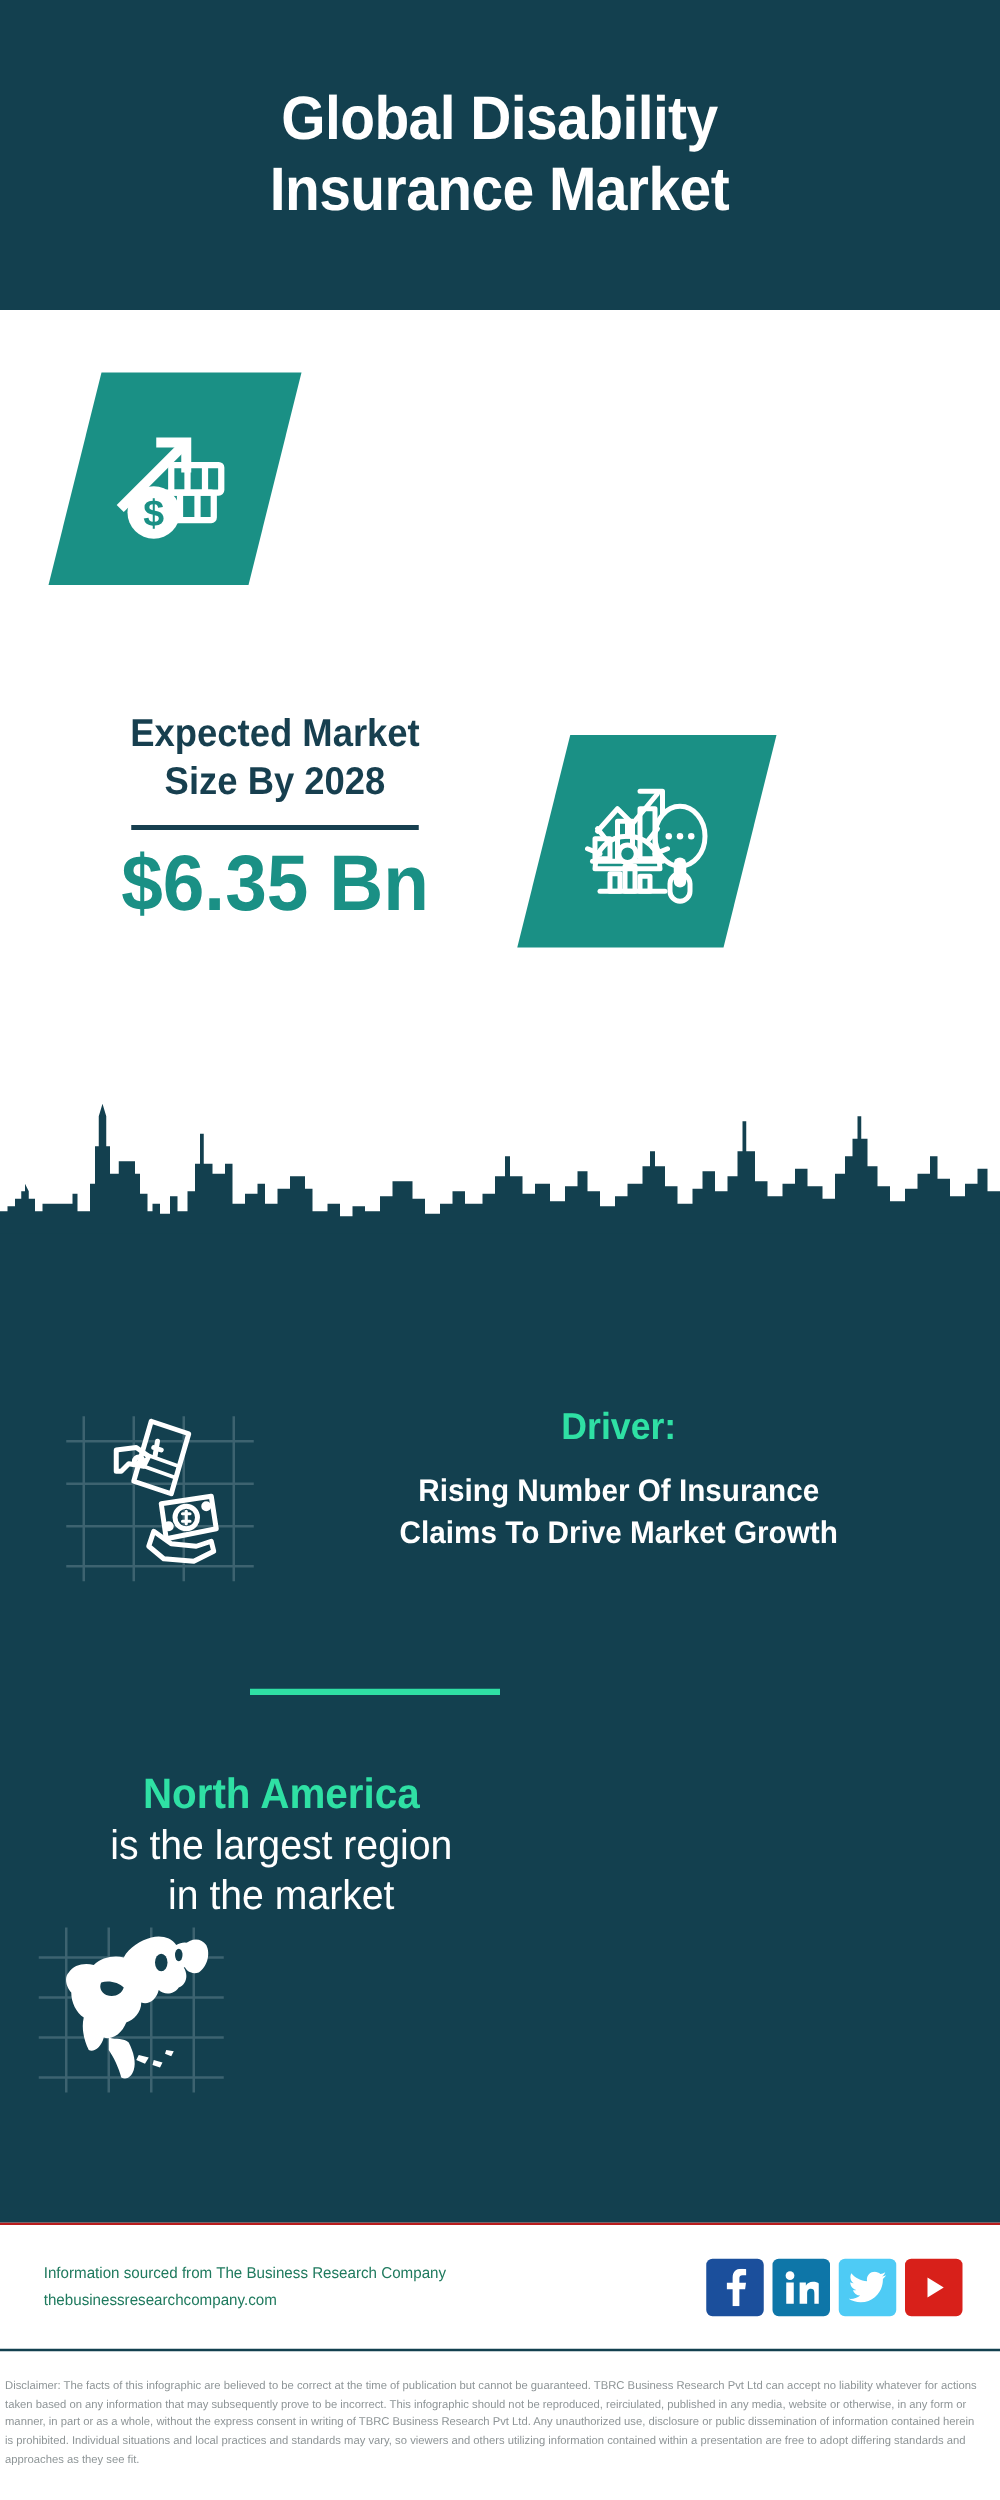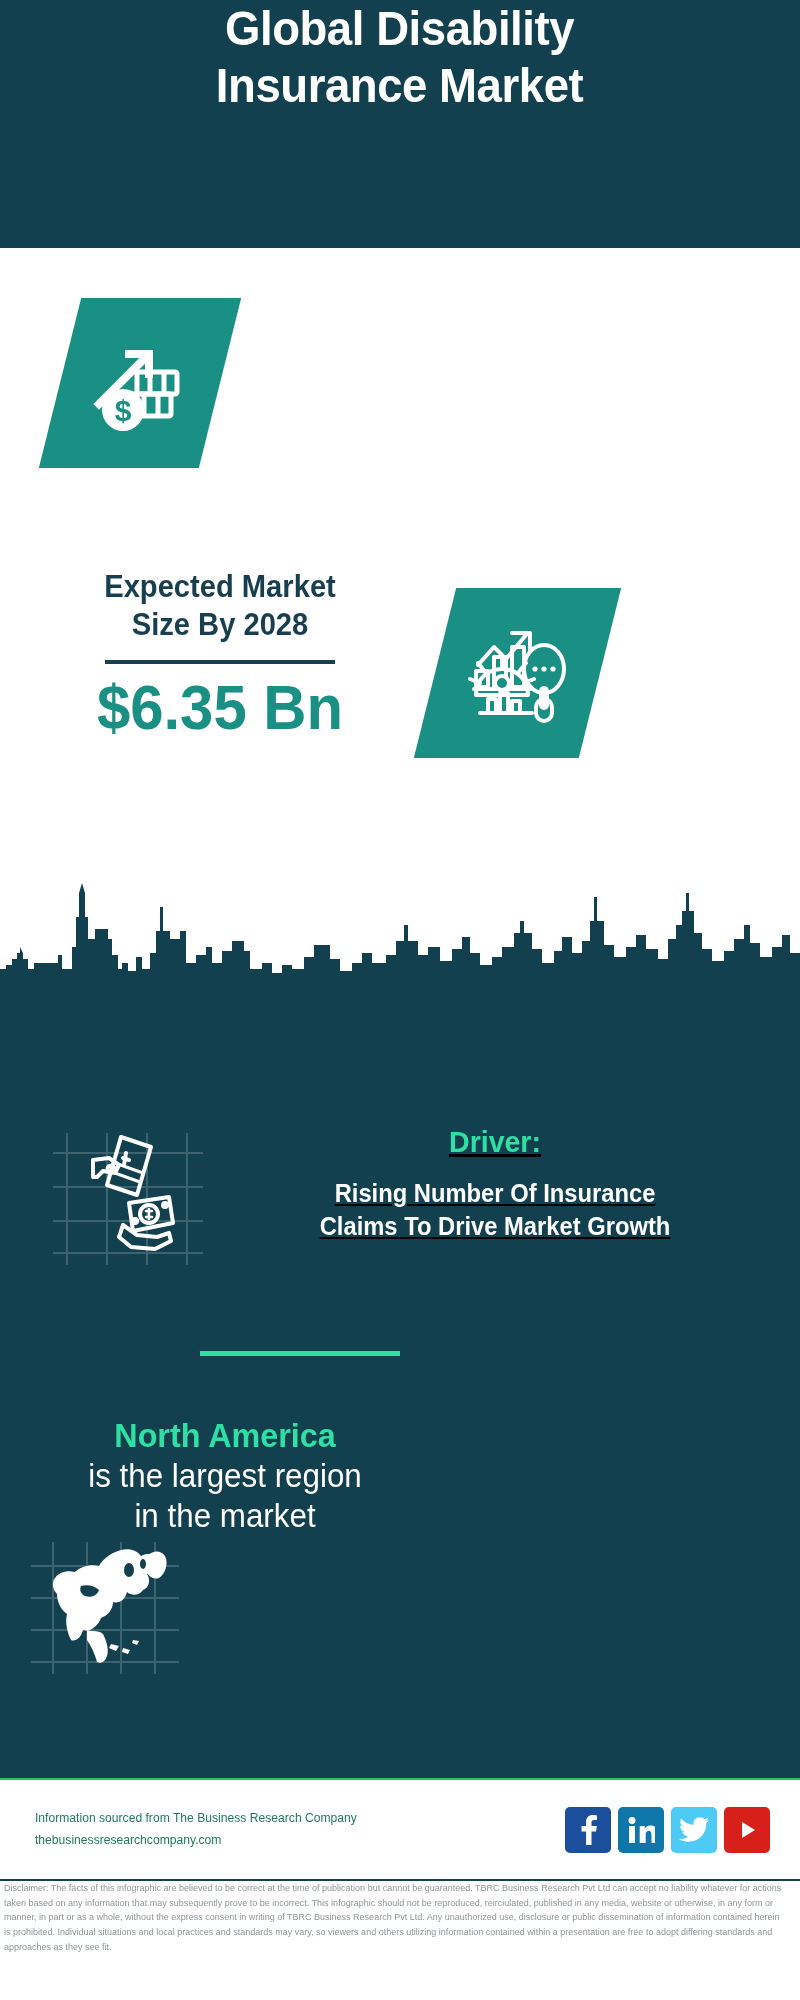--- a/index.html
+++ b/index.html
@@ -10,21 +10,21 @@
     font-family:"Liberation Sans", sans-serif;
     overflow:hidden;
     position:relative;
   }
 
   
   .header {
     background:#13404f;
     height:248px;
     display:flex;
-    align-items:flex-start;
+    align-items:center;
     justify-content:center;
     padding:0 40px;
   }
   .header h1 {
     color:#ffffff;
     font-size:49px;
     font-weight:bold;
     line-height:1.16;
     text-align:center;
     letter-spacing:-0.5px;
@@ -86,21 +86,21 @@
   }
   .skyline {
     position:absolute;
     left:0; top:-108px;
     width:800px; height:110px;
     display:block;
   }
 
   .driver-block {
     position:absolute; left:0; top:140px; width:800px;
-    display:flex; align-items:flex-start;text-decoration:underline;
+    display:flex; align-items:flex-start;
   }
   .driver-icon { margin-left:45px; width:160px; height:150px; }
   .driver-text { margin-left:20px; width:540px; text-align:center; }
   .driver-head {
     color:#2fe0a4; font-weight:bold; font-size:30px;
     transform:scaleX(0.95); margin-bottom:18px;
   }
   .driver-body {
     color:#ffffff; font-weight:bold; font-size:25px; line-height:1.3;
     transform:scaleX(0.95);
@@ -123,37 +123,37 @@
   .region-sub {
     color:#ffffff; font-size:33px; line-height:1.22;
     transform:scaleX(0.95);
   }
   .region-map { margin-left:25px; width:160px; height:150px; }
 
   
   .footer {
     background:#ffffff;
     height:101px;
-    border-top:2px solid #22c55e;
+    border-top:2px solid #b91c1c;
     display:flex; align-items:center;
     padding:0 30px 0 30px;
   }
   .footer-text { color:#1f7a5e; font-size:12.5px; line-height:1.75; transform:scaleX(0.97); }
   .footer-text div { white-space:nowrap; }
   .social { margin-left:auto; display:flex; gap:7px; }
   .sbtn { width:46px; height:46px; border-radius:5px; display:flex; align-items:center; justify-content:center; }
   .fb { background:#1b4f9c; }
   .li { background:#0e76a8; }
   .tw { background:#4ecbf5; }
   .yt { background:#d8201a; }
 
   .disclaimer {
     background:#ffffff;
     border-top:2px solid #13404f;
-    padding:0 4px 0 4px;
+    padding:20px 4px 0 4px;
     height:121px;
   }
   .disclaimer p {
     color:#8e9597;
     font-size:9.1px;
     line-height:1.62;
     text-align:left;
     transform:scaleX(0.99);
     transform-origin:left;
   }

